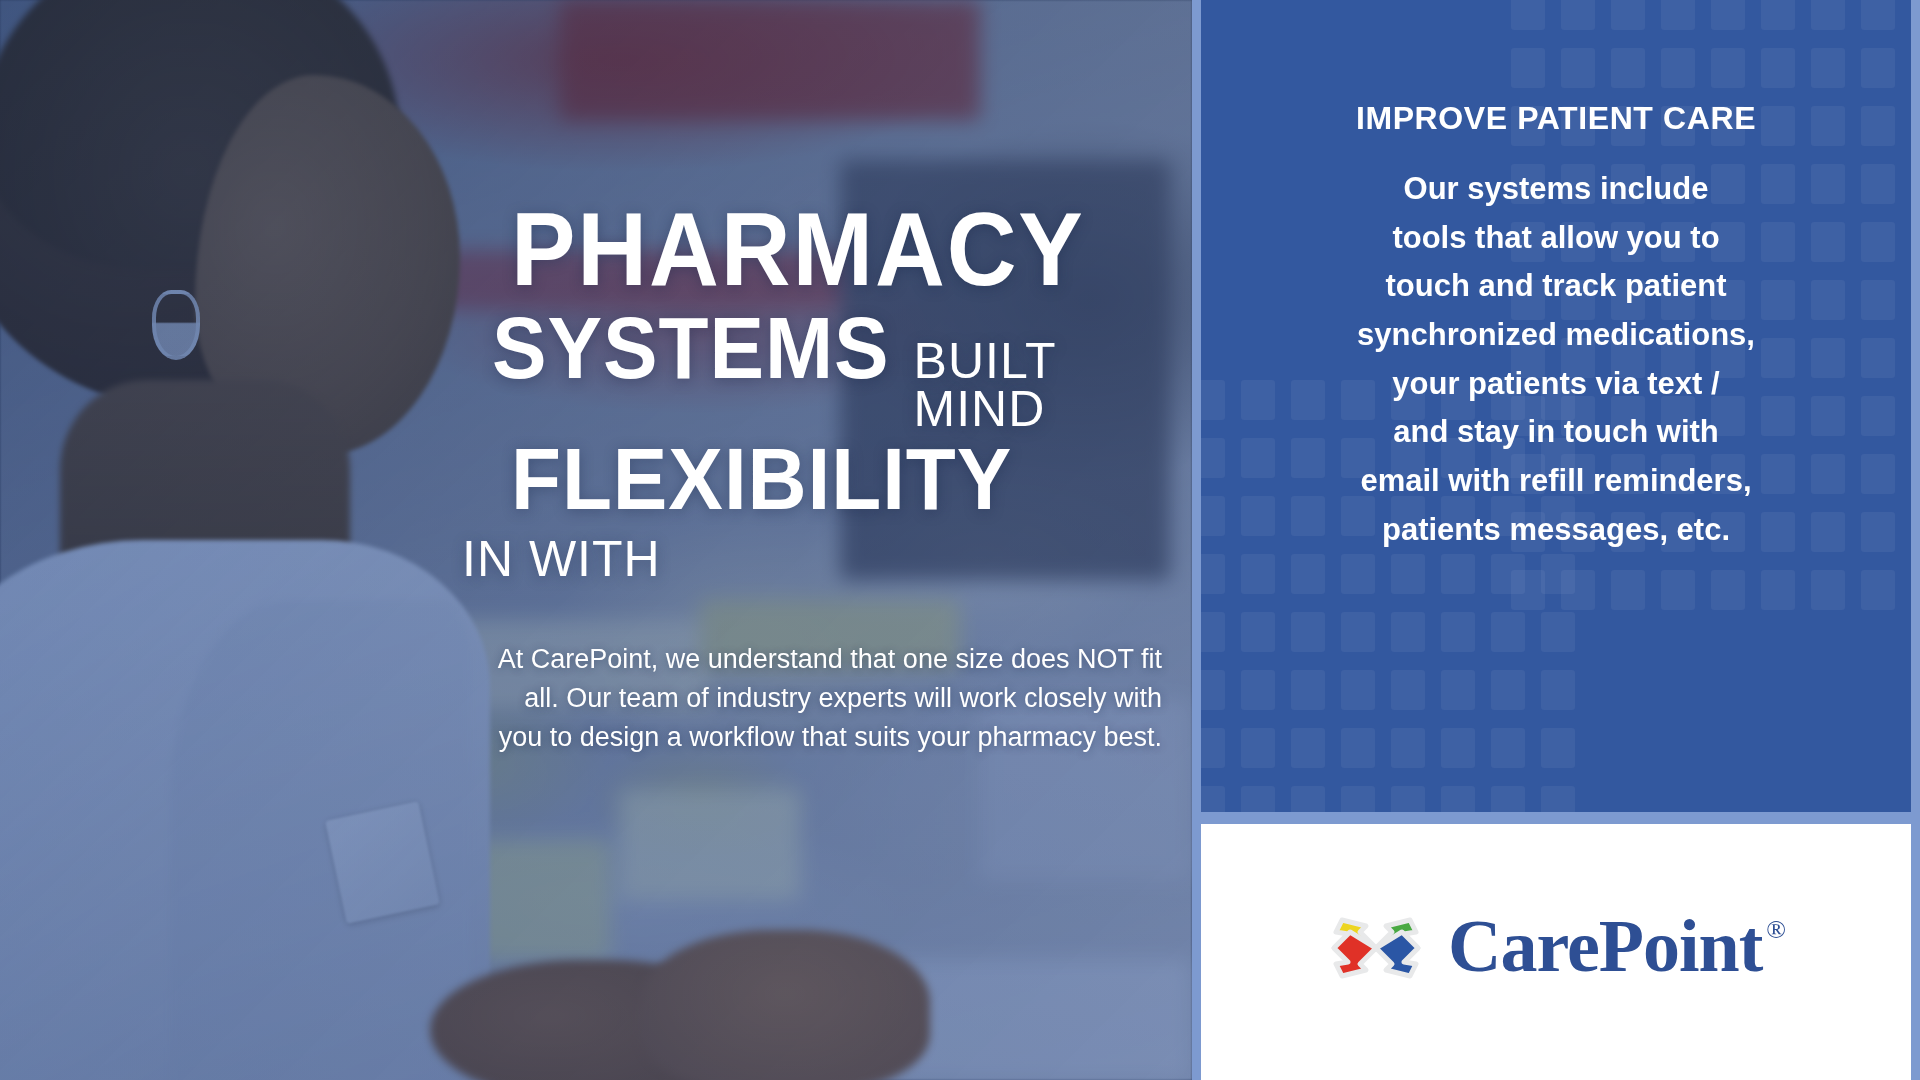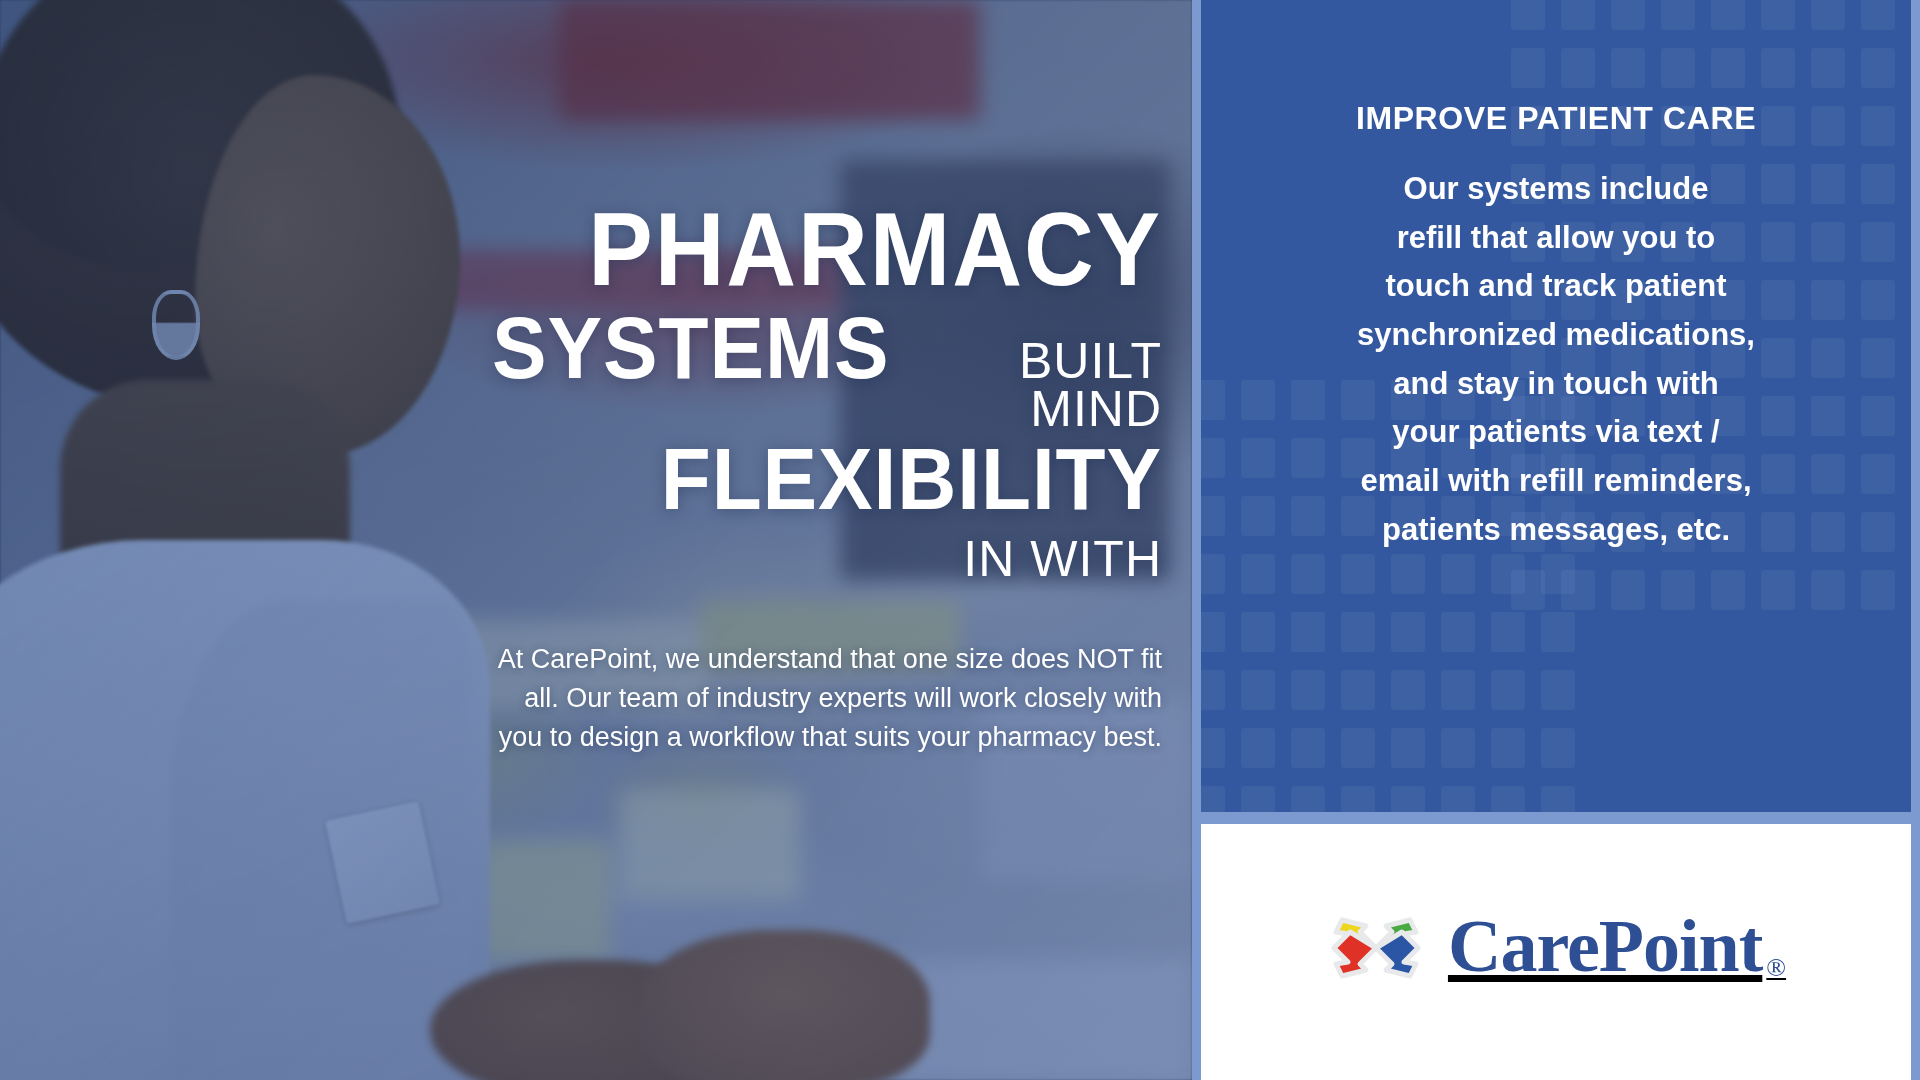--- a/index.html
+++ b/index.html
@@ -95,21 +95,21 @@
     position:absolute; inset:0;
     background:linear-gradient(135deg, rgba(49,86,152,.62) 0%, rgba(54,88,150,.5) 45%, rgba(70,100,158,.45) 100%);
     mix-blend-mode:multiply;
   }
   .ph-tint2 {
     position:absolute; inset:0;
     background:linear-gradient(200deg, rgba(120,150,205,.22), rgba(40,70,135,.30));
   }
 
   
-  .headline { position:absolute; right:30px; top:200px; width:700px; text-align:right; z-index:5; }
+  .headline { position:absolute; right:30px; top:200px; width:700px; z-index:5; }
   .hl-line { color:#fff; text-shadow:0 2px 14px rgba(20,35,70,.35); line-height:.96; }
   .hl-pharmacy {
     font-size:104px; font-weight:700; letter-spacing:2px;
     transform:scaleX(.93); transform-origin:right center;
   }
   .hl-row2 { display:flex; align-items:baseline; justify-content:flex-end; gap:24px; margin-top:6px; }
   .hl-systems { font-size:88px; font-weight:700; letter-spacing:1px; transform:scaleX(.93); transform-origin:right center; }
   .hl-builtwith { font-size:50px; font-weight:400; letter-spacing:1px; }
   .hl-flexibility {
     font-size:88px; font-weight:700; letter-spacing:1px; margin-top:4px;
@@ -148,21 +148,21 @@
   }
 
   .logo-card {
     position:absolute; left:9px; top:824px; width:710px; height:256px;
     background:#fff; display:flex; align-items:center; justify-content:center;
   }
   .logo-wrap { display:flex; align-items:center; gap:22px; transform:translateY(-6px); }
 
   .logo-mark { width:100px; height:88px; flex:0 0 auto; }
 
-  .logo-text { display:flex; align-items:flex-end;text-decoration:underline; }
+  .logo-text { display:flex; align-items:flex-start; }
   .logo-word {
     font-family:"Liberation Serif", serif; font-weight:700; font-size:74px;
     color:#2e4f94; letter-spacing:-1px; line-height:1;
   }
   .logo-reg {
     font-family:"Liberation Serif", serif; font-size:26px; color:#2e4f94;
     margin-left:4px; margin-top:6px;
   }
 </style>
 </head>
@@ -373,25 +373,25 @@
           <div class="pat-sq" style="left: 200px; top: 406px;"></div>
           <div class="pat-sq" style="left: 250px; top: 406px;"></div>
           <div class="pat-sq" style="left: 300px; top: 406px;"></div>
           <div class="pat-sq" style="left: 350px; top: 406px;"></div>
         </div>
 
       <div class="bc-title">IMPROVE PATIENT CARE</div>
 
       <div class="bc-body" id="card-body">
           <div>Our systems include</div>
-          <div>refill that allow you to</div>
+          <div>tools that allow you to</div>
           <div>touch and track patient</div>
           <div>synchronized medications,</div>
+          <div>your patients via text /</div>
           <div>and stay in touch with</div>
-          <div>your patients via text /</div>
           <div>email with refill reminders,</div>
           <div>patients messages, etc.</div>
         </div>
     </div>
 
     <div class="logo-card">
       <div class="logo-wrap">
 
         <svg class="logo-mark" viewBox="0 0 100 88">
           <g stroke="#E8E9EA" stroke-width="5" stroke-linejoin="round">

